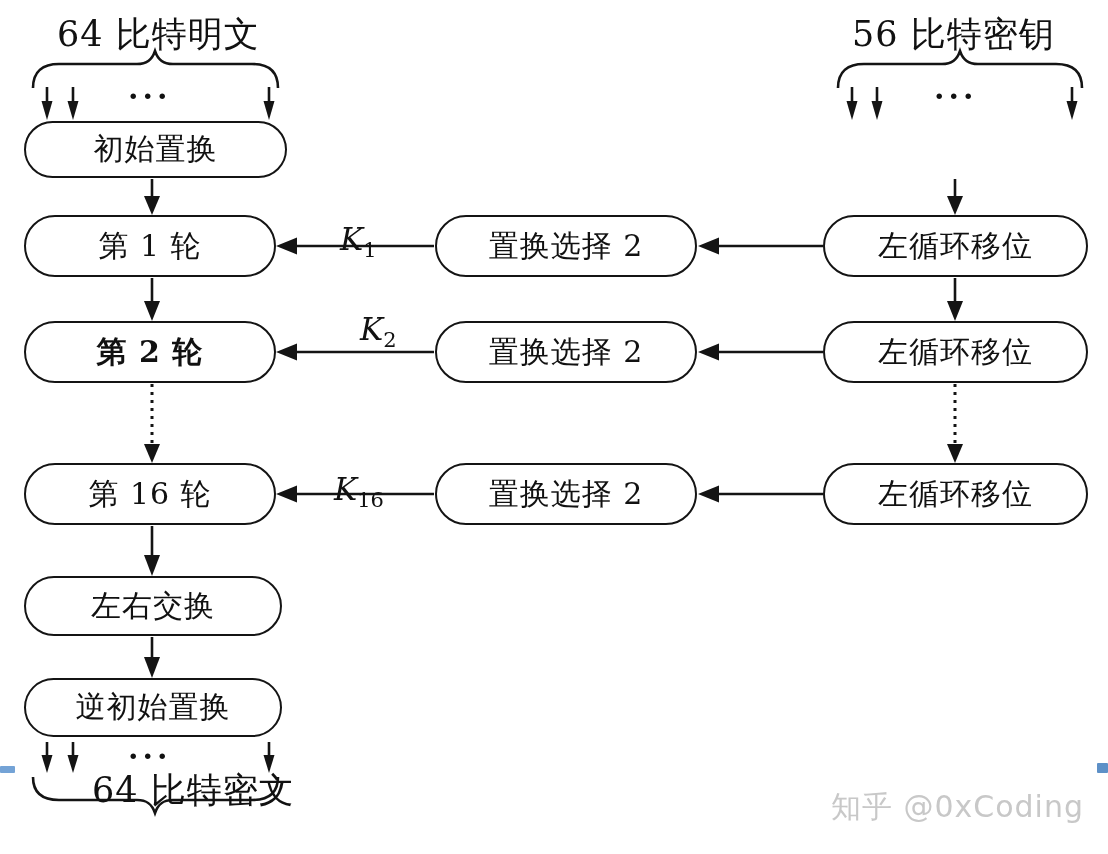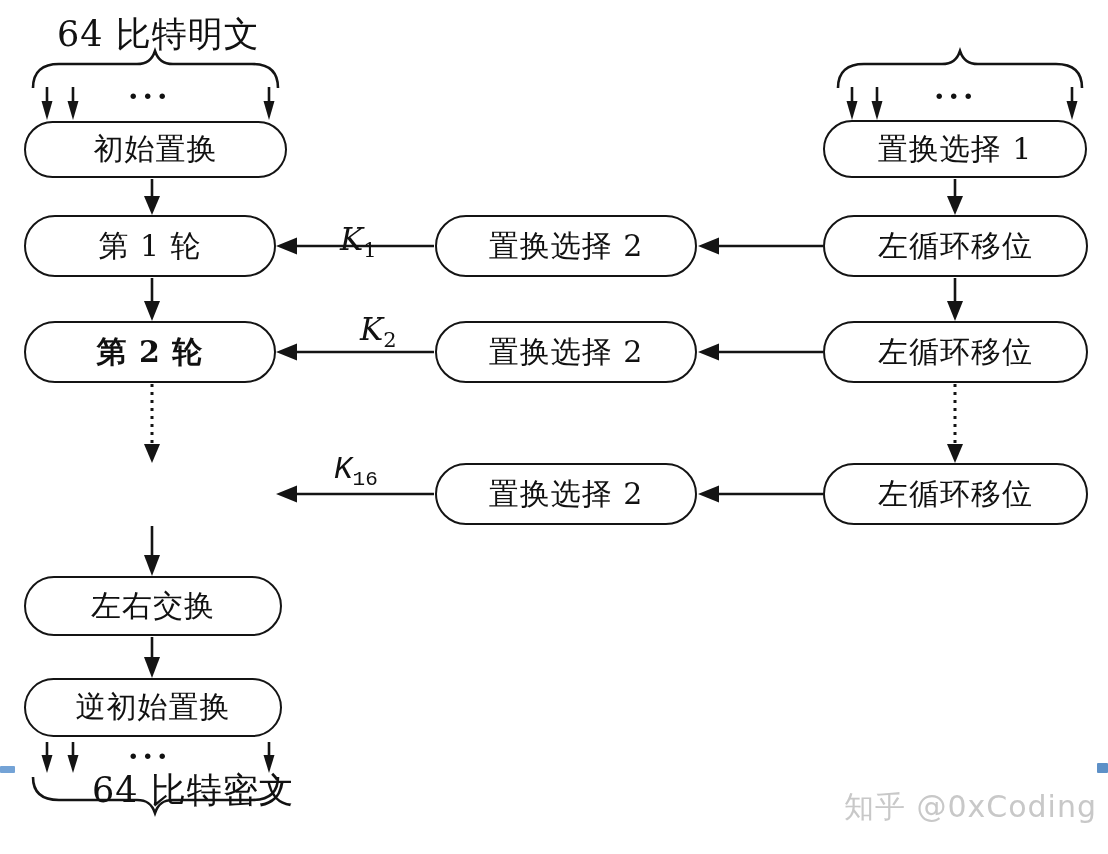--- a/index.html
+++ b/index.html
@@ -11,21 +11,21 @@
   .node{
     position:absolute;box-sizing:border-box;border:2.6px solid #141414;border-radius:31px;
     background:#fff;display:flex;align-items:center;justify-content:center;
     font-size:30px;letter-spacing:1px;white-space:nowrap;z-index:2;
   }
   .big-label{position:absolute;font-size:35px;letter-spacing:1px;white-space:nowrap;z-index:2;}
   .dots{position:absolute;font-size:30px;font-weight:bold;line-height:1;letter-spacing:4px;z-index:2;}
   .klabel{position:absolute;font-size:31px;font-style:italic;line-height:1;z-index:2;font-family:"DejaVu Serif","Liberation Serif",serif;}
   .klabel sub{font-size:21px;font-style:normal;line-height:0;}
   .watermark{
-    position:absolute;top:787px;right:11px;z-index:3;
+    position:absolute;top:787px;right:24px;z-index:3;
     font-family:"DejaVu Sans","Liberation Sans",sans-serif;
     font-size:30px;letter-spacing:1px;color:#c8c8c8;text-shadow:-1px -1px 0 #ffffff;
     white-space:nowrap;
   }
   .blue-mark{position:absolute;z-index:3;}
   #blue-left{left:0;top:766px;width:15px;height:7px;background:#74a3d6;border-radius:1px;}
   #blue-right{left:1097px;top:763px;width:11px;height:10px;background:#5d90c7;border-radius:1px;}
   svg .ln{stroke:#141414;stroke-width:2.6;fill:none;}
   svg .dot-ln{stroke:#141414;stroke-width:3;fill:none;stroke-dasharray:3 5;}
   svg .hd{fill:#141414;stroke:none;}
@@ -130,43 +130,44 @@
       <line class="ln" x1="823" y1="494" x2="716" y2="494"></line>
         <polygon class="hd" points="698,494 719,485.5 719,502.5"></polygon>
     </g>
     <g>
       <line class="ln" x1="434" y1="494" x2="295" y2="494"></line>
         <polygon class="hd" points="276,494 297,485.5 297,502.5"></polygon>
     </g>
   </svg>
 
   <div class="big-label" style="left:57px;top:11px;">64 比特明文</div>
+  <div class="big-label" style="left:852px;top:11px;">56 比特密钥</div>
 
   <div class="dots" style="left:128px;top:74px;">...</div>
   <div class="dots" style="left:934px;top:74px;">...</div>
   <div class="dots" style="left:128px;top:734px;">...</div>
 
   <div class="node" style="left:24px;top:121px;width:263px;height:57px;">初始置换</div>
   <div class="node" style="left:24px;top:215px;width:252px;height:62px;">第 1 轮</div>
   <div class="node" style="left:24px;top:321px;width:252px;height:62px;font-weight:bold;">第 2 轮</div>
+  <div class="node" style="left:24px;top:463px;width:252px;height:62px;">第 16 轮</div>
   <div class="node" style="left:24px;top:678px;width:258px;height:59px;">逆初始置换</div>
   <div class="node" style="left:24px;top:576px;width:258px;height:60px;">左右交换</div>
 
   <div class="node" style="left:435px;top:215px;width:262px;height:62px;">置换选择 2</div>
   <div class="node" style="left:435px;top:321px;width:262px;height:62px;">置换选择 2</div>
   <div class="node" style="left:435px;top:463px;width:262px;height:62px;">置换选择 2</div>
 
-  <div class="node" style="left:823px;top:120px;width:264px;height:58px;">置换选择 1</div>
   <div class="node" style="left:823px;top:215px;width:265px;height:62px;">左循环移位</div>
   <div class="node" style="left:823px;top:321px;width:265px;height:62px;">左循环移位</div>
   <div class="node" style="left:823px;top:463px;width:265px;height:62px;">左循环移位</div>
 
   <div class="klabel" style="left:340px;top:224px;"><span>K</span><sub>1</sub></div>
   <div class="klabel" style="left:340px;top:314px;margin-left:20px;"><span>K</span><sub>2</sub></div>
-  <div class="klabel" style="left:334px;top:454px;font-family:Liberation Mono, monospace;"><span>K</span><sub>16</sub></div>
+  <div class="klabel" style="left:334px;top:474px;"><span>K</span><sub>16</sub></div>
 
   <div class="big-label" style="left:57px;top:767px;margin-left:35px;">64 比特密文</div>
 
   <div class="watermark">知乎 @0xCoding</div>
 
   <div class="blue-mark" id="blue-left"></div>
   <div class="blue-mark" id="blue-right"></div>
 
 </div>
 

